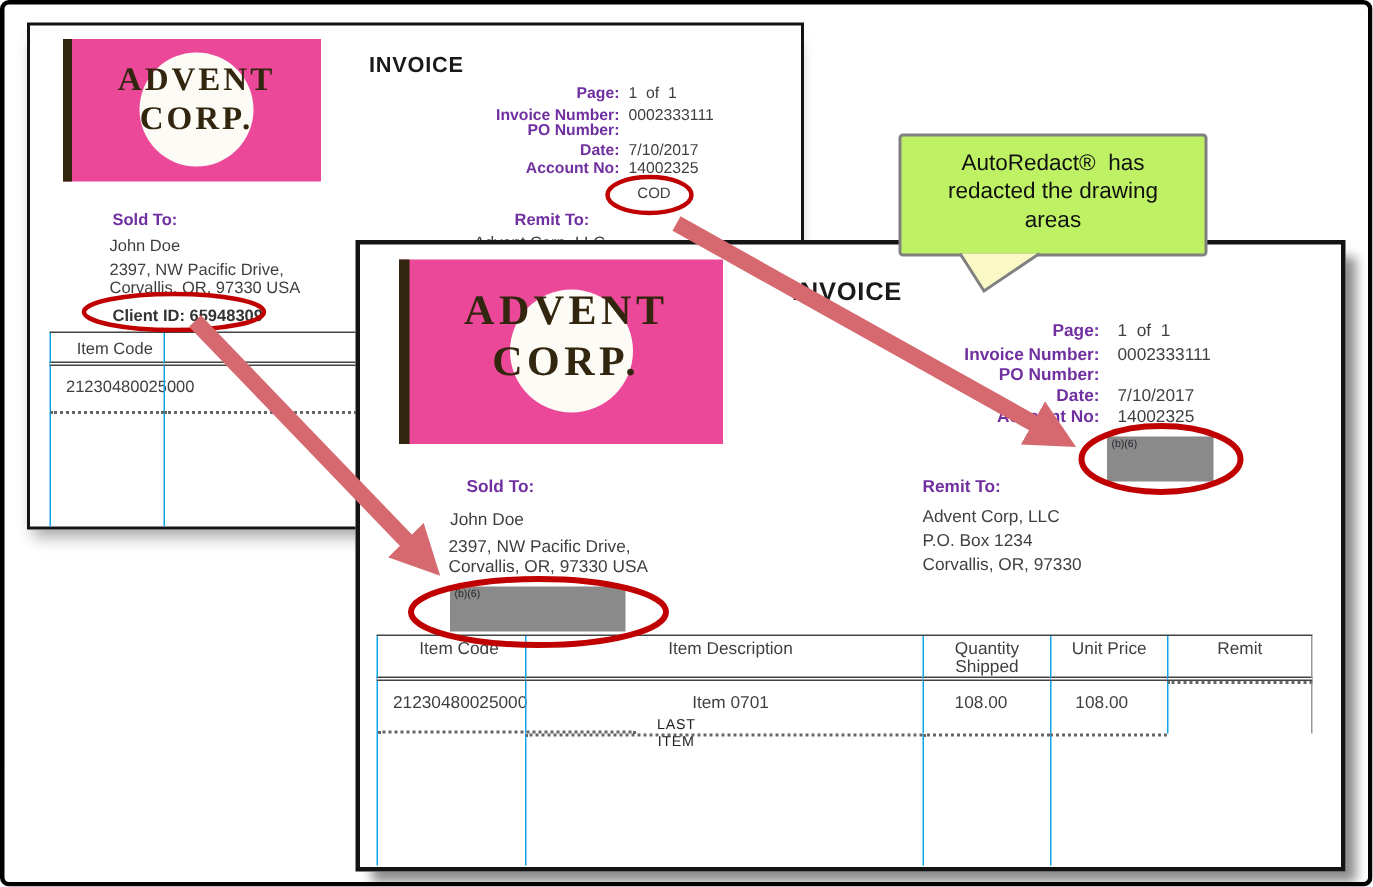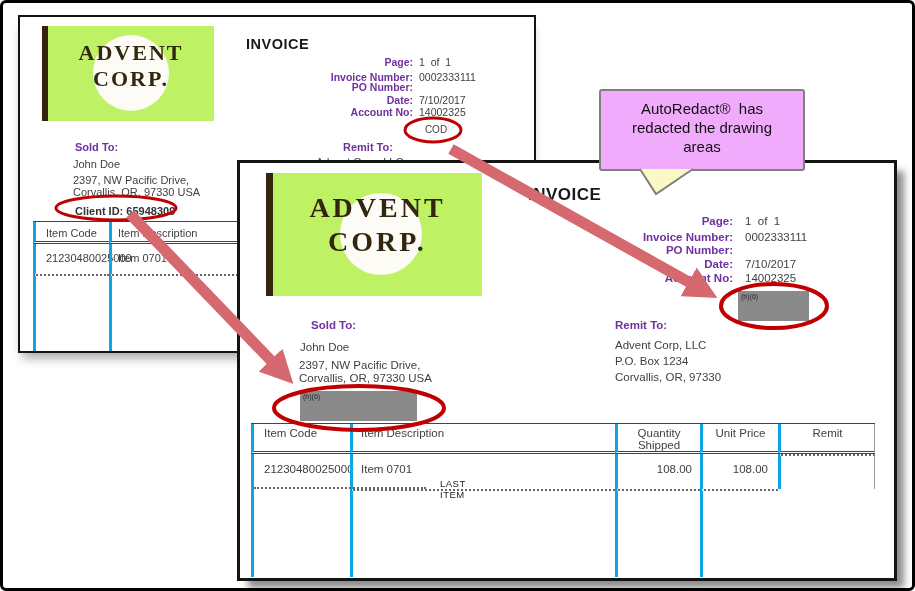--- a/index.html
+++ b/index.html
@@ -8,21 +8,21 @@
     position:relative; width:915px; height:591px; background:#fff;
     border:3px solid #000; border-radius:6px; overflow:hidden;
     font-family:"Liberation Sans", sans-serif; color:#3F3F3F; font-size:11px;
   }
   .page { position:absolute; background:#fff; border:2px solid #141414; }
   .page-back  { left:15px; top:12px; width:518px; height:338px; z-index:1;
                 box-shadow:0 9px 10px -4px rgba(0,0,0,0.35); }
   .page-front { left:234px; top:157px; width:660px; height:421px; z-index:10;
                 border-width:3px; box-shadow:9px 9px 7px -2px rgba(0,0,0,0.45); }
 
-  .logo { position:absolute; background:#bef264; border-left:6px solid #33260F; }
+  .logo { position:absolute; background:#ec4899; border-left:6px solid #33260F; }
   .logo-back  { left:22px; top:9px;  width:172px; height:95px; }
   .logo-front { left:26px; top:10px; width:216px; height:123px; border-left-width:7px; }
   .seal { position:absolute; background:#FCFBF5; border-radius:50%; }
   .seal-back  { left:45px; top:9px;  width:76px; height:76px; }
   .seal-front { left:67px; top:20px; width:82px; height:82px; }
   .logo-text { position:absolute; left:0; width:100%; text-align:center;
     font-family:"Liberation Serif", serif; font-weight:bold; color:#33260F; }
   .logo-text-back  { top:14px; font-size:22px; line-height:26px; letter-spacing:2px; }
   .logo-text-front { top:18px; font-size:28px; line-height:34px; letter-spacing:3px; }
 
@@ -41,21 +41,21 @@
   .hrow-front .hv { padding-left:12px; }
 
   .purple-label { position:absolute; color:#7030A0; font-weight:bold; }
   .plain { position:absolute; color:#3F3F3F; }
 
   .redaction { position:absolute; background:#8A8A8A; color:#26262E;
     font-size:7px; padding:2px 0 0 3px; }
 
   .itable { position:absolute; display:grid; border-top:1px solid #444;
     align-content:stretch; color:#3F3F3F; }
-  .itable > div { border-left:3px solid #0ea5e9; }
+  .itable > div { border-left:1px solid #0ea5e9;text-align:center; }
   .itable .cell-h { border-bottom:3px double #444; }
   .dotted { border-top:2px dotted #666; }
   .table-back { left:13px; top:204px; width:500px; height:130px;
     grid-template-columns:76px 1fr; grid-template-rows:22px 30px 1fr; font-size:11px; }
   .table-back .cell-h { padding:5px 0 0 10px; }
   .table-back .cell-d { padding:8px 0 0 10px; }
   .table-front { left:11px; top:260px; width:624px; height:154px;
     grid-template-columns:99px 265px 85px 78px 97px; grid-template-rows:30px 35px 1fr;
     font-size:11.5px; }
   .table-front > div:nth-child(5n) { border-right:1px solid #999; }
@@ -63,21 +63,21 @@
   .table-front .cell-d { padding-top:9px; }
   .pl10 { padding-left:10px; } .pl8 { padding-left:8px; }
   .ctr { text-align:center; } .rt { text-align:right; }
   .pr8 { padding-right:8px; } .pr10 { padding-right:10px; }
   .dots-cell { position:relative; }
   .dots2 { position:absolute; top:-2px; left:0; width:172px; border-top:2px dotted #666; }
   .last-item { position:absolute; top:-11px; left:186px;
     font-family:Liberation Sans, sans-serif; font-size:9.5px; color:#222; letter-spacing:0.5px; }
 
   .callout { position:absolute; left:596px; top:86px; width:206px; height:82px;
-    background:#f0abfc; border:2px solid #808080; border-radius:3px; z-index:40; }
+    background:#bef264; border:2px solid #808080; border-radius:3px; z-index:40; }
   .callout .ctext { padding:8px 8px 0 8px; font-size:15px; line-height:19px;
     text-align:center; color:#111; white-space:pre-wrap; }
 
   .overlay { position:absolute; left:0; top:0; z-index:50; pointer-events:none; }
 </style>
 </head>
 <body>
 
 <div class="canvas">
 

